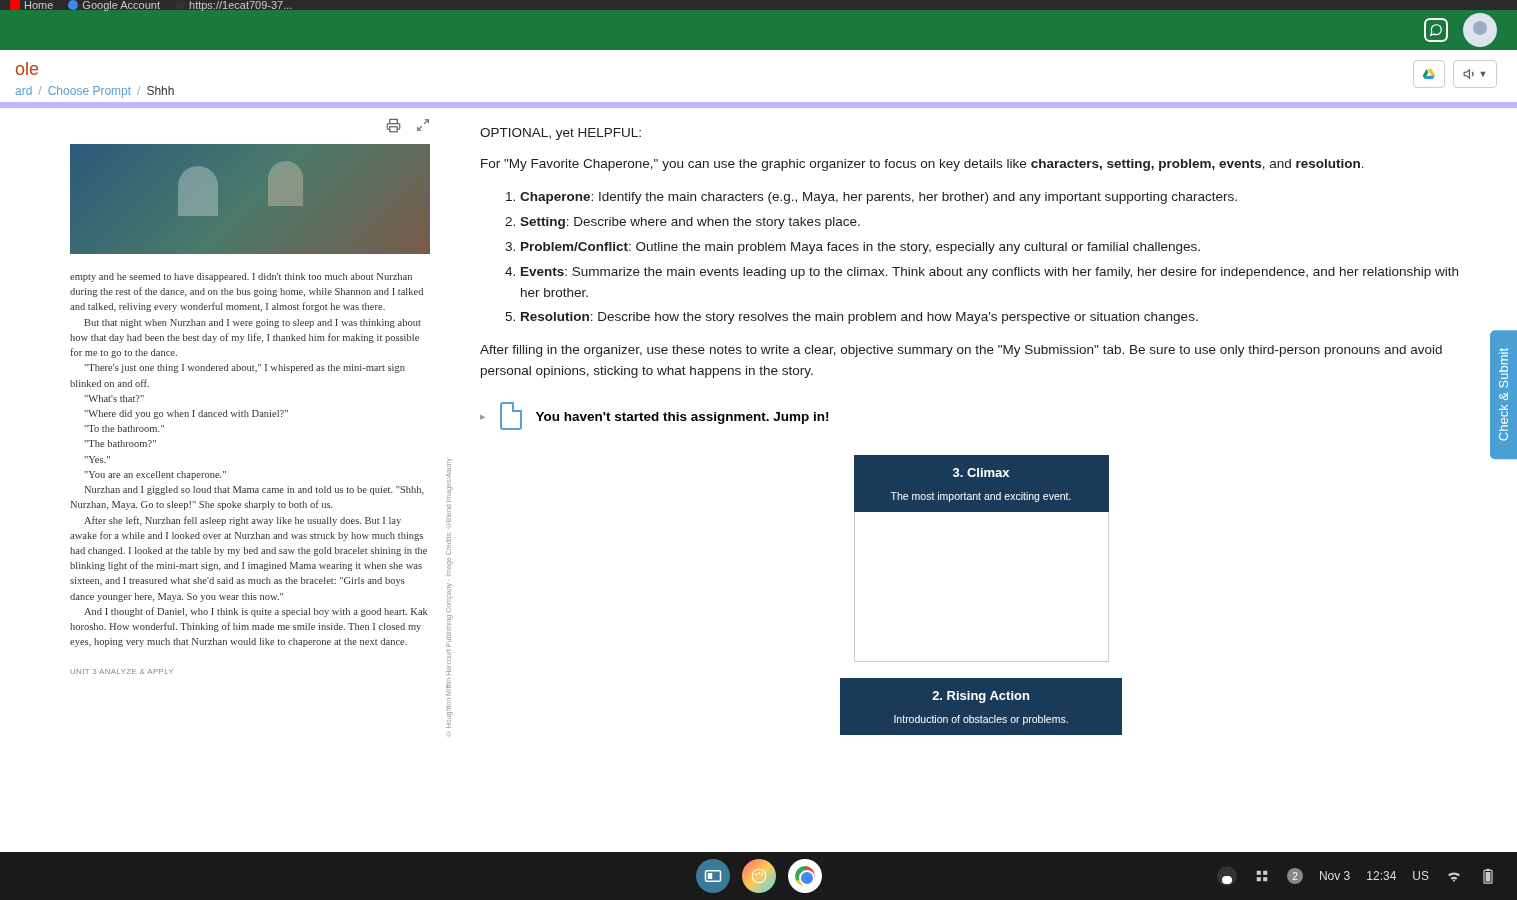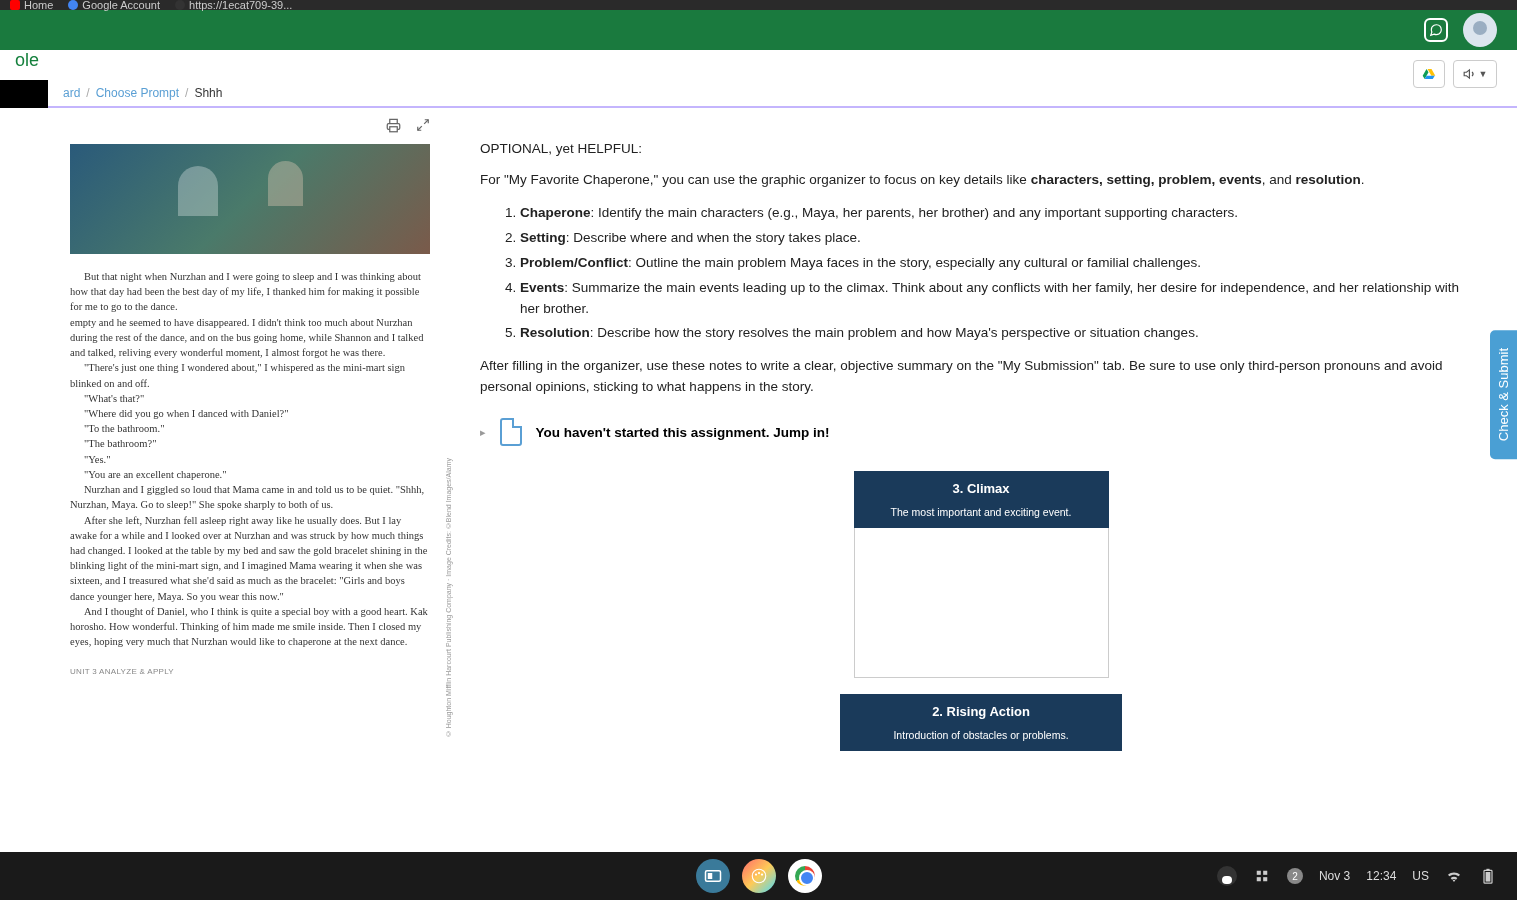--- a/index.html
+++ b/index.html
@@ -9,47 +9,47 @@
     .browser-tabs .tab-item { display: flex; align-items: center; gap: 4px; }
     .tab-icon-red { width: 10px; height: 10px; background: #ff0000; border-radius: 2px; display: inline-block; }
     .tab-icon-g { width: 10px; height: 10px; background: #4285f4; border-radius: 50%; display: inline-block; }
     .tab-icon-s { width: 10px; height: 10px; background: #333; border-radius: 50%; display: inline-block; }
     
     .app-header { background: #1a7a3e; height: 40px; display: flex; align-items: center; justify-content: flex-end; padding: 0 20px; gap: 15px; }
     .chat-icon { width: 24px; height: 24px; border: 2px solid #fff; border-radius: 6px; display: flex; align-items: center; justify-content: center; color: #fff; font-size: 12px; cursor: pointer; }
     .avatar { width: 34px; height: 34px; background: #dce5ee; border-radius: 50%; display: flex; align-items: center; justify-content: center; cursor: pointer; }
     .avatar-inner { width: 14px; height: 14px; background: #9aaec2; border-radius: 50%; margin-top: -4px; }
     
-    .title-bar { background: #fff; height: 30px; display: flex; align-items: flex-start; padding: 0 15px; font-size: 18px; color: #15803d; }
+    .title-bar { background: #fff; height: 30px; display: flex; align-items: flex-end; padding: 0 15px; font-size: 18px; color: #c2410c; }
     
     .toolbar-right { position: absolute; right: 20px; top: 60px; display: flex; gap: 8px; z-index: 5; }
     .toolbar-btn { width: 32px; height: 28px; border: 1px solid #ccc; border-radius: 4px; background: #fff; display: flex; align-items: center; justify-content: center; cursor: pointer; font-size: 14px; color: #555; }
     
-    .breadcrumb-bar { background: #fff; height: 28px; display: flex; align-items: center; padding: 0 15px; font-size: 12px; color: #888; border-bottom: 2px solid #c4b5fd; margin-left: 48px; }
+    .breadcrumb-bar { background: #fff; height: 28px; display: flex; align-items: center; padding: 0 15px; font-size: 12px; color: #888; border-bottom: 6px solid #c4b5fd; }
     .breadcrumb-bar .crumb { color: #5a9fd4; cursor: pointer; }
     .breadcrumb-bar .sep { margin: 0 6px; color: #aaa; }
     .breadcrumb-bar .current { color: #333; font-weight: 500; }
     
     .main-container { display: flex; height: calc(100% - 108px - 48px); background: #fff; }
     
     .left-panel { width: 460px; background: #fff; padding: 10px 30px 10px 70px; overflow-y: auto; position: relative; }
     .left-toolbar { display: flex; justify-content: flex-end; gap: 15px; margin-bottom: 8px; }
     .left-tool-icon { color: #666; font-size: 14px; cursor: pointer; }
     .story-image { width: 100%; height: 110px; background: linear-gradient(135deg, #2a5a7a, #4a7a6a, #7a5a4a); position: relative; overflow: hidden; }
     .story-image::before { content: ''; position: absolute; top: 20%; left: 30%; width: 40px; height: 50px; background: rgba(255,255,255,0.3); border-radius: 20px 20px 0 0; }
     .story-image::after { content: ''; position: absolute; top: 15%; left: 55%; width: 35px; height: 45px; background: rgba(220,200,180,0.4); border-radius: 18px 18px 0 0; }
     
     .story-text { font-family: Georgia, serif; font-size: 10.5px; line-height: 1.45; color: #333; margin-top: 15px; }
     .story-text p { margin-bottom: 0; text-indent: 14px; }
     .footer-text { font-size: 8px; color: #888; margin-top: 18px; letter-spacing: 0.3px; }
     .vertical-credit { position: absolute; right: 8px; top: 350px; font-size: 7px; color: #999; writing-mode: vertical-rl; transform: rotate(180deg); }
     
     .right-panel { flex: 1; padding: 15px 35px 15px 20px; overflow-y: auto; position: relative; }
     .instructions { font-size: 13.5px; line-height: 1.55; color: #222; }
-    .instructions .heading { margin-bottom: 10px; margin-top: 16px; }
+    .instructions .heading { margin-bottom: 10px; }
     .instructions ol { margin: 12px 0 12px 40px; }
     .instructions ol li { margin-bottom: 4px; }
     .instructions strong { font-weight: bold; }
     
     .assignment-status { display: flex; align-items: center; gap: 14px; margin: 20px 0 25px; }
     .doc-icon { width: 22px; height: 28px; border: 2px solid #5a9fd4; border-radius: 3px; position: relative; }
     .doc-icon::before { content: ''; position: absolute; top: -2px; right: -2px; width: 8px; height: 8px; background: #fff; border-left: 2px solid #5a9fd4; border-bottom: 2px solid #5a9fd4; }
     .status-text { font-weight: bold; font-size: 13.5px; }
     
     .plot-diagram { display: flex; flex-direction: column; align-items: center; margin-top: 10px; }
@@ -84,21 +84,21 @@
   <div class="tab-item">
       <span class="tab-icon-red"></span>
       <span>Home</span>
     </div>
   <div class="tab-item">
       <span class="tab-icon-g"></span>
       <span>Google Account</span>
     </div>
   <div class="tab-item">
       <span class="tab-icon-s"></span>
-      <span>https://1ecat709-39...</span>
+      <span>https://1ecat709-37...</span>
     </div>
 </div>
 
 <div class="app-header">
   <div class="chat-icon">
     <svg width="14" height="14" viewBox="0 0 24 24" fill="none" stroke="#fff" stroke-width="2">
         <path d="M21 11.5a8.38 8.38 0 0 1-.9 3.8 8.5 8.5 0 0 1-7.6 4.7 8.38 8.38 0 0 1-3.8-.9L3 21l1.9-5.7a8.38 8.38 0 0 1-.9-3.8 8.5 8.5 0 0 1 4.7-7.6 8.38 8.38 0 0 1 3.8-.9h.5a8.48 8.48 0 0 1 8 8v.5z"></path>
       </svg>
   </div>
   <div class="avatar">
@@ -149,22 +149,22 @@
         <svg width="14" height="14" viewBox="0 0 24 24" fill="none" stroke="#666" stroke-width="2">
             <polyline points="15 3 21 3 21 9"></polyline>
             <polyline points="9 21 3 21 3 15"></polyline>
             <line x1="21" y1="3" x2="14" y2="10"></line>
             <line x1="3" y1="21" x2="10" y2="14"></line>
           </svg>
       </span>
     </div>
     <div class="story-image"></div>
     <div class="story-text">
+      <p style="text-indent:0;">empty and he seemed to have disappeared. I didn't think too much about Nurzhan during the rest of the dance, and on the bus going home, while Shannon and I talked and talked, reliving every wonderful moment, I almost forgot he was there.</p>
       <p>But that night when Nurzhan and I were going to sleep and I was thinking about how that day had been the best day of my life, I thanked him for making it possible for me to go to the dance.</p>
-      <p style="text-indent:0;">empty and he seemed to have disappeared. I didn't think too much about Nurzhan during the rest of the dance, and on the bus going home, while Shannon and I talked and talked, reliving every wonderful moment, I almost forgot he was there.</p>
       <p>"There's just one thing I wondered about," I whispered as the mini-mart sign blinked on and off.</p>
       <p>"What's that?"</p>
       <p>"Where did you go when I danced with Daniel?"</p>
       <p>"To the bathroom."</p>
       <p>"The bathroom?"</p>
       <p>"Yes."</p>
       <p>"You are an excellent chaperone."</p>
       <p>Nurzhan and I giggled so loud that Mama came in and told us to be quiet. "Shhh, Nurzhan, Maya. Go to sleep!" She spoke sharply to both of us.</p>
       <p>After she left, Nurzhan fell asleep right away like he usually does. But I lay awake for a while and I looked over at Nurzhan and was struck by how much things had changed. I looked at the table by my bed and saw the gold bracelet shining in the blinking light of the mini-mart sign, and I imagined Mama wearing it when she was sixteen, and I treasured what she'd said as much as the bracelet: "Girls and boys dance younger here, Maya. So you wear this now."</p>
       <p>And I thought of Daniel, who I think is quite a special boy with a good heart. Kak horosho. How wonderful. Thinking of him made me smile inside. Then I closed my eyes, hoping very much that Nurzhan would like to chaperone at the next dance.</p>

